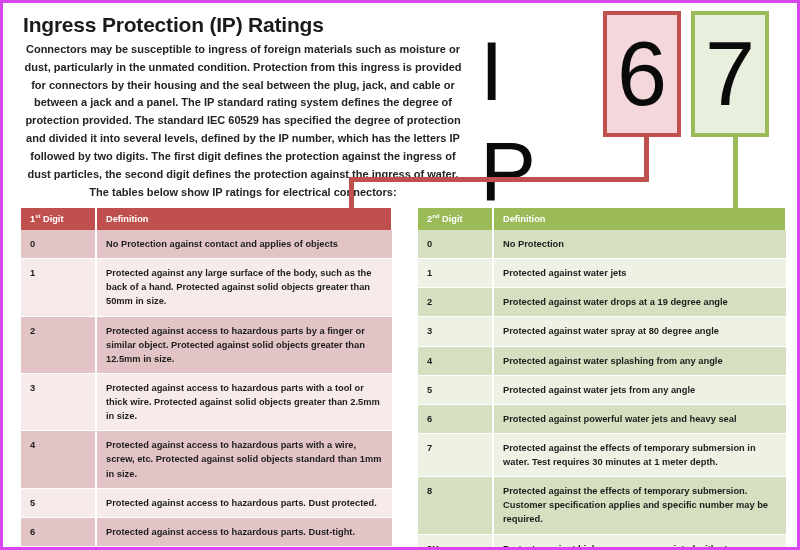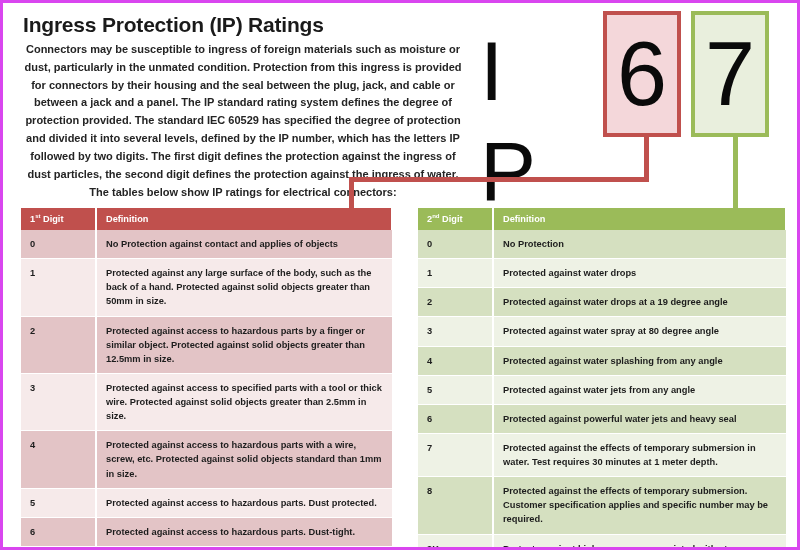--- a/index.html
+++ b/index.html
@@ -173,21 +173,21 @@
       <tr class="even">
           <td class="digit">1</td>
           <td>Protected against any large surface of the body, such as the back of a hand.  Protected against solid objects greater than 50mm in size.</td>
         </tr>
       <tr class="odd">
           <td class="digit">2</td>
           <td>Protected against access to hazardous parts by a finger or similar object.  Protected against solid objects greater than 12.5mm in size.</td>
         </tr>
       <tr class="even">
           <td class="digit">3</td>
-          <td>Protected against access to specified parts with a tool or thick wire.  Protected against solid objects greater than 2.5mm in size.</td>
+          <td>Protected against access to hazardous parts with a tool or thick wire.  Protected against solid objects greater than 2.5mm in size.</td>
         </tr>
       <tr class="odd">
           <td class="digit">4</td>
           <td>Protected against access to hazardous parts with a wire, screw, etc.  Protected against solid objects standard than 1mm in size.</td>
         </tr>
       <tr class="even">
           <td class="digit">5</td>
           <td>Protected against access to hazardous parts.  Dust protected.</td>
         </tr>
       <tr class="odd">
@@ -208,21 +208,21 @@
         <th>Definition</th>
       </tr>
     </thead>
     <tbody>
       <tr class="odd">
           <td class="digit">0</td>
           <td>No Protection</td>
         </tr>
       <tr class="even">
           <td class="digit">1</td>
-          <td>Protected against water drops</td>
+          <td>Protected against water jets</td>
         </tr>
       <tr class="odd">
           <td class="digit">2</td>
           <td>Protected against water drops at a 19 degree angle</td>
         </tr>
       <tr class="even">
           <td class="digit">3</td>
           <td>Protected against water spray at 80 degree angle</td>
         </tr>
       <tr class="odd">

